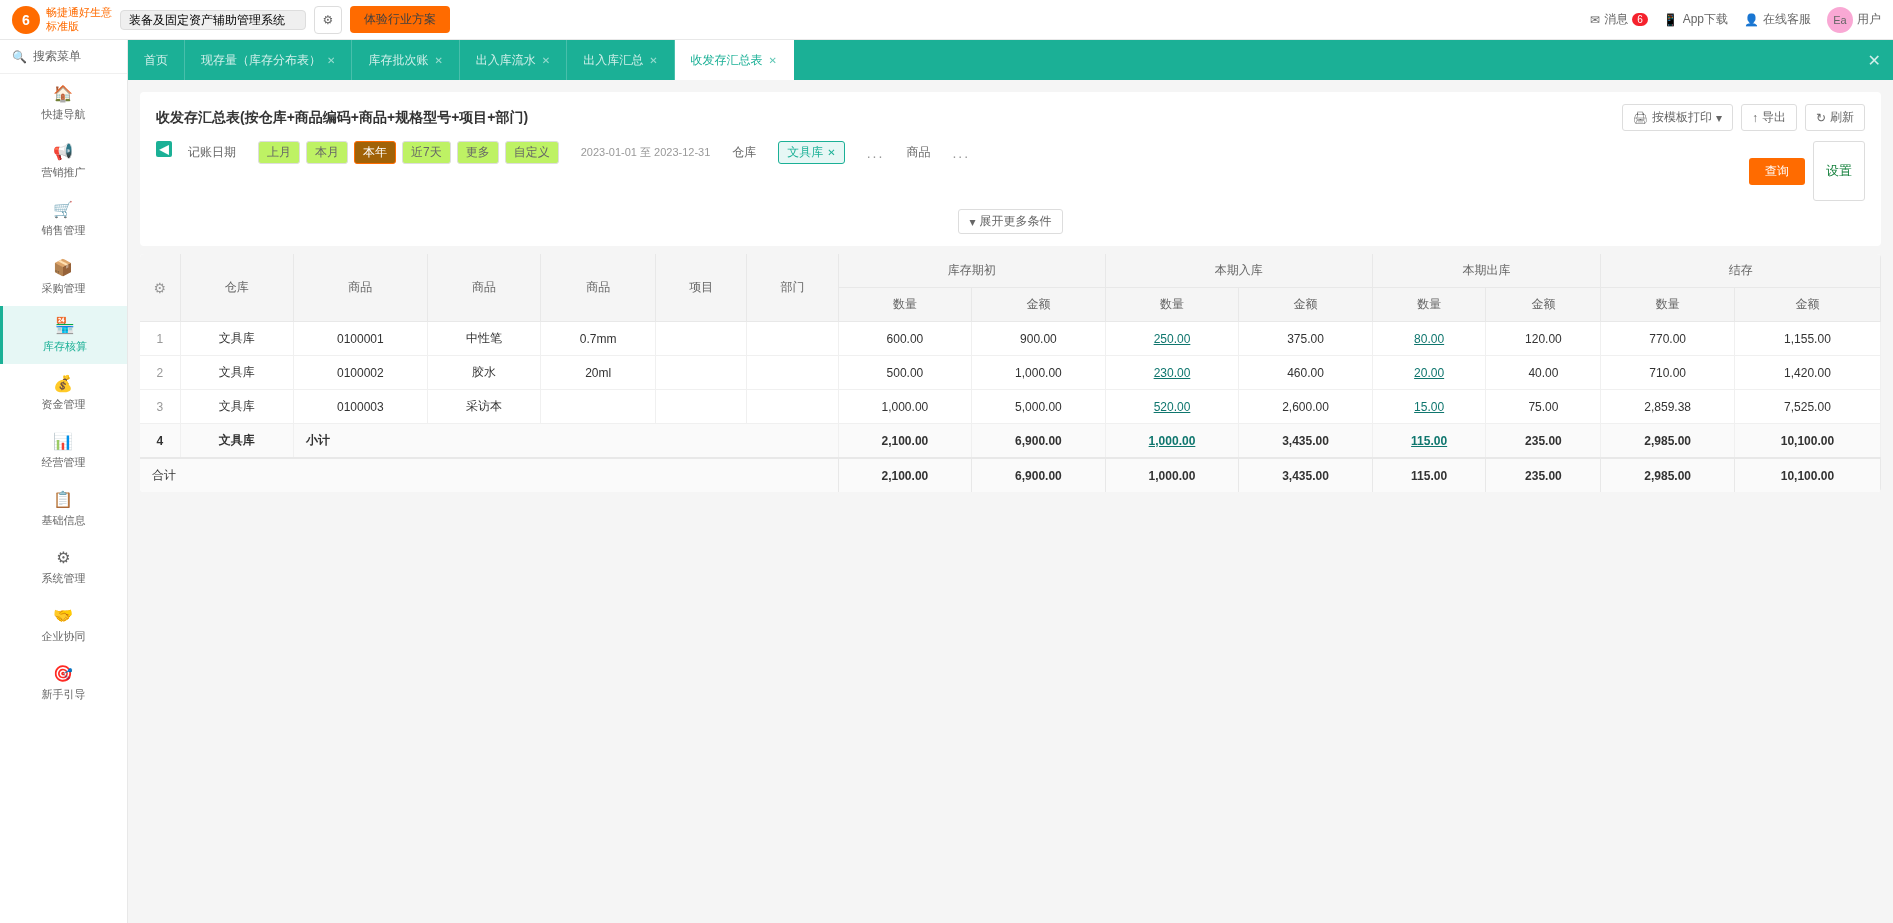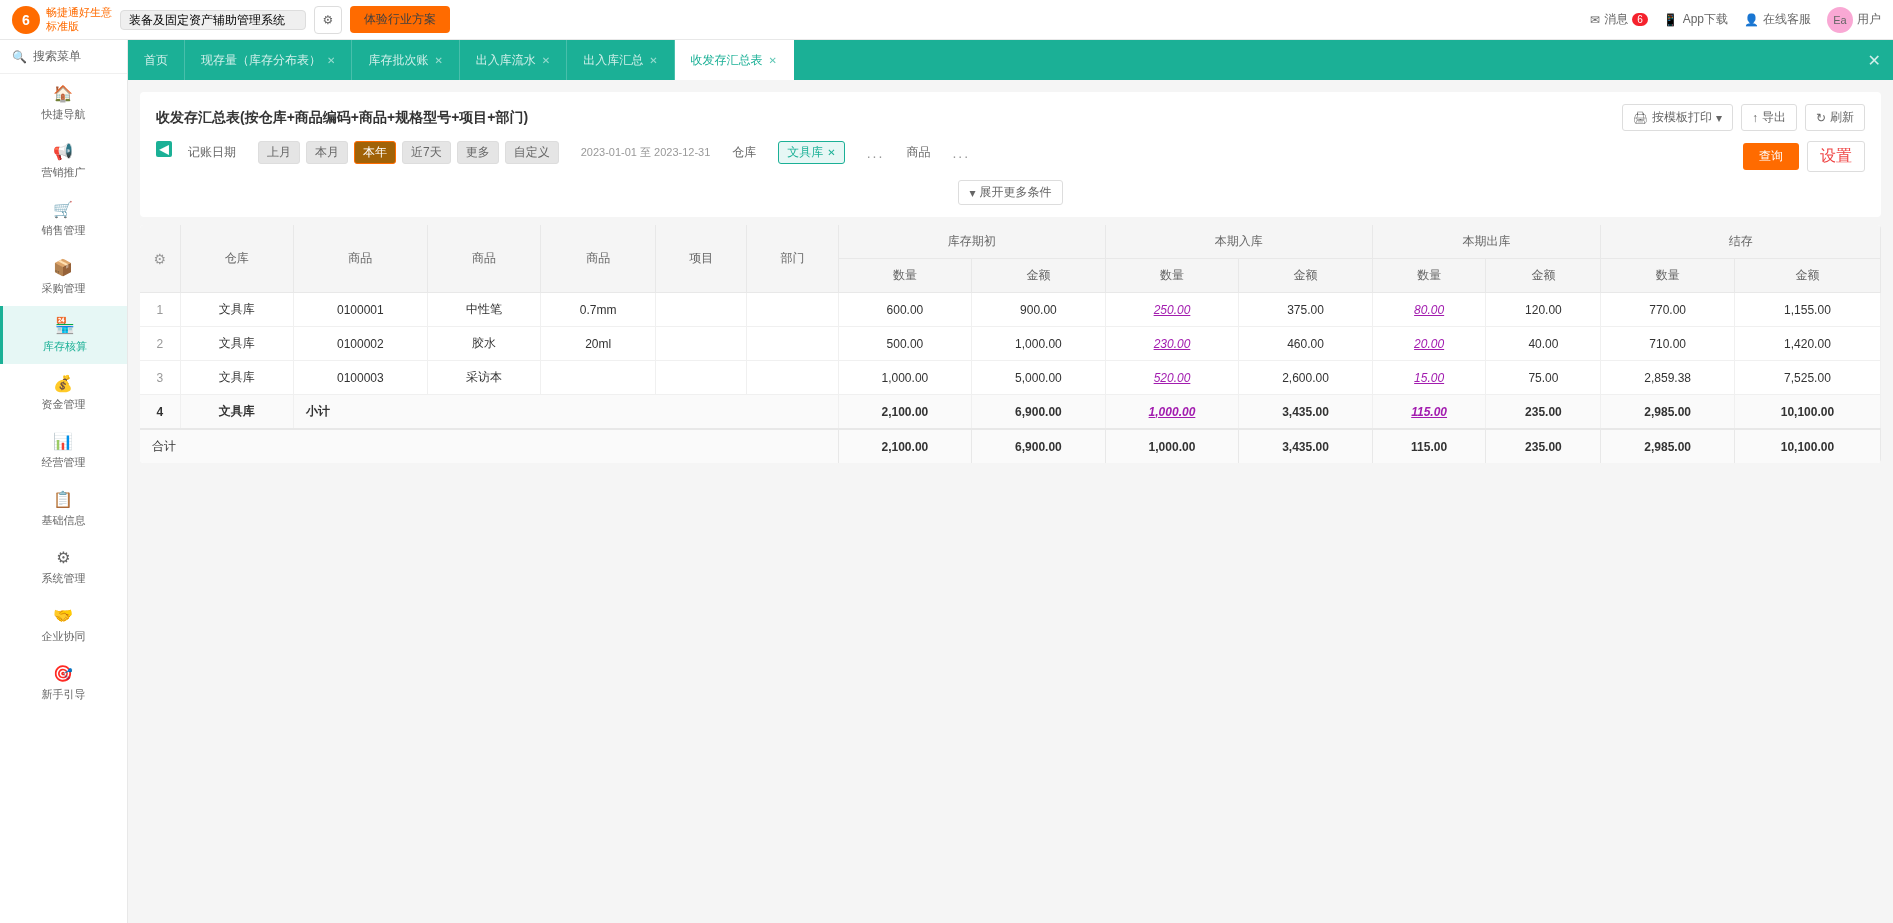--- a/index.html
+++ b/index.html
@@ -31,37 +31,37 @@
     .sidebar-item .icon { font-size: 16px; }
     .sidebar-search { display: flex; align-items: center; padding: 8px 12px; gap: 6px; border-bottom: 1px solid #f0f0f0; cursor: pointer; color: #666; font-size: 12px; }
 
     
     .tab-item { height: 40px; display: flex; align-items: center; padding: 11px 16px; font-size: 12px; color: rgba(255,255,255,0.8); cursor: pointer; white-space: nowrap; gap: 6px; border-right: 1px solid rgba(255,255,255,0.2); }
     .tab-item.active { background: #fff; color: #1bb096; }
     .tab-close { font-size: 10px; color: inherit; opacity: 0.7; }
     .page-title { font-size: 14px; font-weight: bold; color: #333; margin-bottom: 12px; }
     .filter-label { color: #666; font-size: 12px; }
     .date-filter { display: flex; align-items: center; gap: 6px; }
-    .date-btn { padding: 2px 8px; border: 1px solid #ddd; border-radius: 3px; cursor: pointer; font-size: 12px; color: #666; background: #e5e5e5; }
+    .date-btn { padding: 2px 8px; border: 1px solid #ddd; border-radius: 3px; cursor: pointer; font-size: 12px; color: #666; background: #bef264; }
     .date-btn.active { background: #a16207; color: #fff; border-color: #ff6b00; }
     .date-range { font-size: 11px; color: #999; }
     .warehouse-tag { display: flex; align-items: center; gap: 4px; background: #e6f7f5; border: 1px solid #1bb096; border-radius: 3px; padding: 2px 8px; color: #1bb096; font-size: 12px; }
     .warehouse-tag .remove { cursor: pointer; font-size: 10px; }
     .filter-ellipsis { color: #999; cursor: pointer; font-size: 14px; letter-spacing: 2px; }
     .expand-btn { display: flex; align-items: center; gap: 4px; color: #666; font-size: 12px; cursor: pointer; border: 1px solid #ddd; border-radius: 3px; padding: 3px 10px; background: #fff; }
-    .btn-default { padding: 4px 12px; border: 1px solid #ddd; border-radius: 3px; background: #fff; cursor: pointer; font-size: 16px; color: #ef4444; display: flex; align-items: center; gap: 4px; }
+    .btn-default { padding: 20px 12px; border: 1px solid #ddd; border-radius: 3px; background: #fff; cursor: pointer; font-size: 13px; color: #15803d; display: flex; align-items: center; gap: 4px; }
     .btn-primary-query { padding: 5px 16px; background: #ff6b00; color: #fff; border: none; border-radius: 3px; cursor: pointer; font-size: 12px; }
 
     
     .table-container { background: #fff; border-radius: 4px; overflow: hidden; }
     table { width: 100%; border-collapse: collapse; font-size: 12px; }
     thead tr th { background: #f5f5f5; padding: 8px 12px; text-align: center; border-bottom: 1px solid #e8e8e8; border-right: 1px solid #e8e8e8; font-weight: normal; color: #666; white-space: nowrap; }
     tbody tr td { padding: 8px 12px; text-align: center; border-bottom: 1px solid #f0f0f0; border-right: 1px solid #f0f0f0; color: #333; }
     tbody tr.subtotal { font-weight: bold; background: #fafafa; }
-    .underline-num { text-decoration: underline; color: #a21caf; cursor: pointer; font-style: italic; }
+    .underline-num { text-decoration: underline; color: #0f766e; cursor: pointer; }
     tfoot tr td { padding: 8px 12px; text-align: center; border-top: 2px solid #e8e8e8; border-right: 1px solid #e8e8e8; background: #fafafa; font-weight: bold; color: #333; }
 
     
     .settings-icon-cell { width: 40px; }
     .gear-btn { cursor: pointer; color: #999; font-size: 14px; }
 
     .tab-bar-inner { display: flex; align-items: center; flex: 1; overflow: hidden; }
     .tab-close-all { margin-left: auto; margin-right: 12px; color: rgba(255,255,255,0.8); cursor: pointer; font-size: 16px; }
 
     .row-num { color: #999; }

